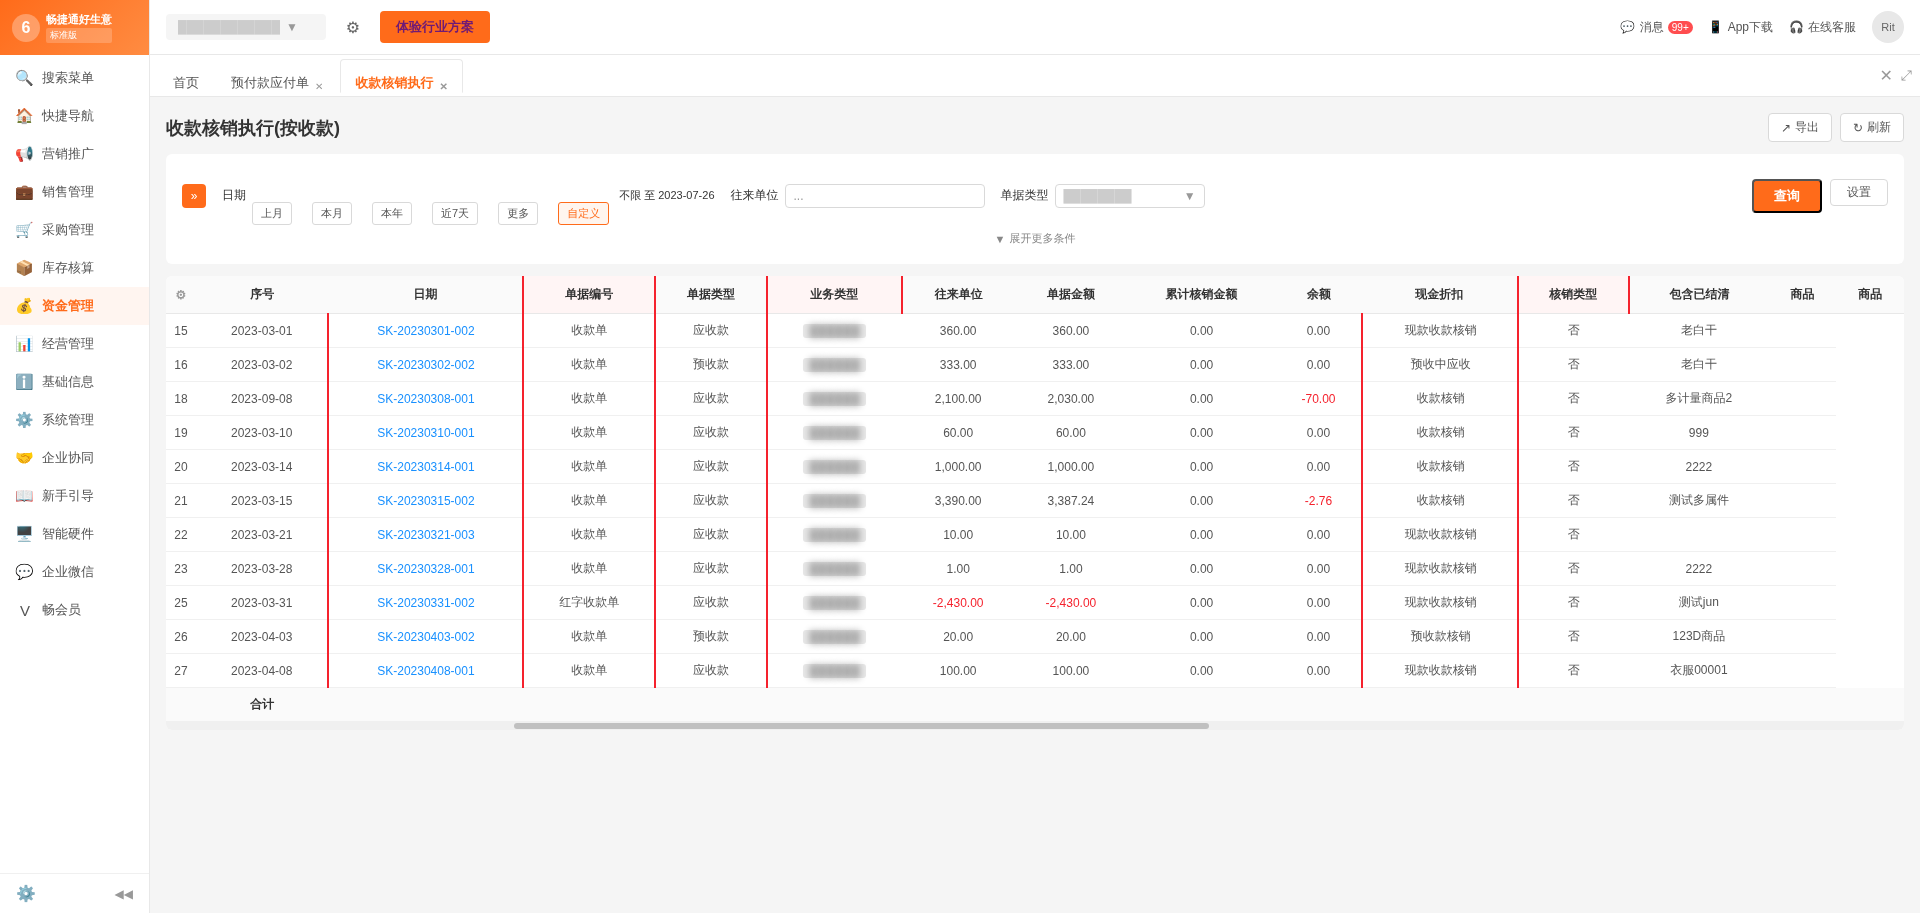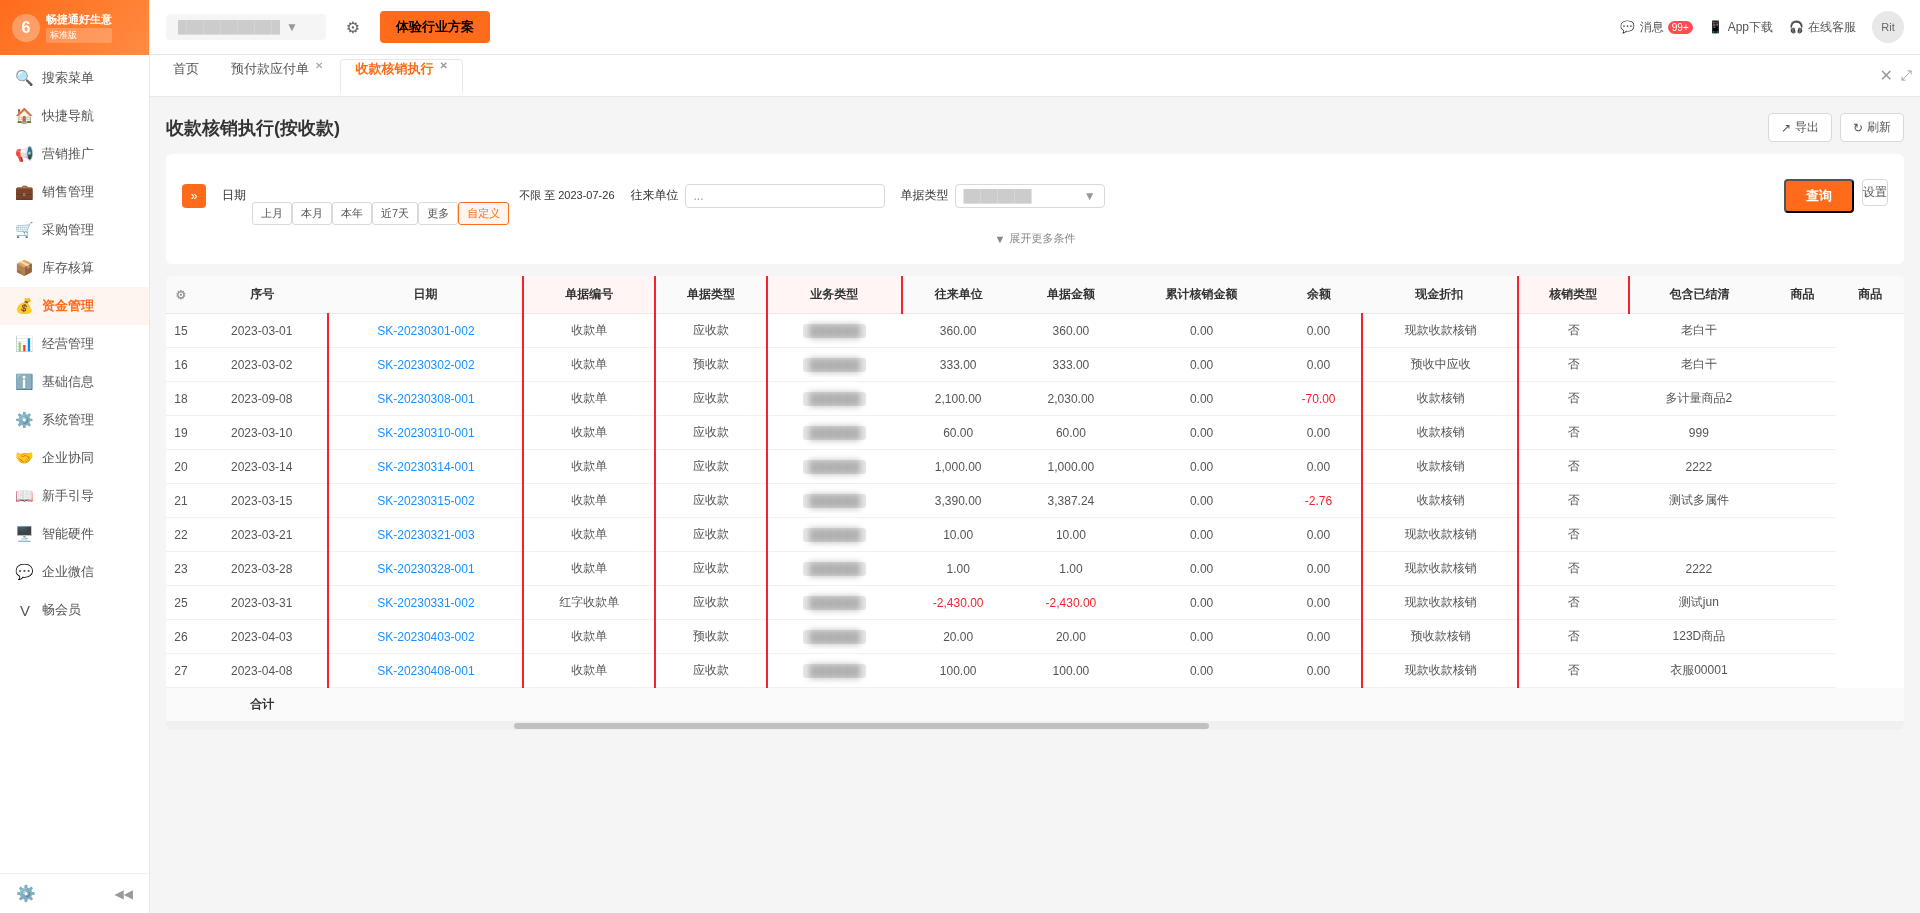--- a/index.html
+++ b/index.html
@@ -17,52 +17,52 @@
     .nav-item .nav-icon { width: 18px; height: 18px; display: flex; align-items: center; justify-content: center; font-size: 15px; }
     .sidebar-footer { padding: 10px 16px; display: flex; align-items: center; justify-content: space-between; border-top: 1px solid #f0f0f0; }
 
     
     .main { flex: 1; display: flex; flex-direction: column; overflow: hidden; }
 
     
     .top-header { height: 55px; background: #fff; border-bottom: 1px solid #e8e8e8; display: flex; align-items: center; padding: 0 16px; gap: 12px; flex-shrink: 0; }
     .top-header .app-selector { display: flex; align-items: center; gap: 6px; background: #f5f5f5; padding: 6px 12px; border-radius: 4px; cursor: pointer; font-size: 12px; color: #666; min-width: 160px; }
     .top-header .gear-btn { width: 30px; height: 30px; display: flex; align-items: center; justify-content: center; cursor: pointer; color: #666; font-size: 16px; }
-    .top-header .solution-btn { background: #ff6b1a; color: #000000; padding: 7px 16px; border-radius: 4px; cursor: pointer; font-size: 13px; font-weight: bold; }
+    .top-header .solution-btn { background: #ff6b1a; color: #701a75; padding: 7px 16px; border-radius: 4px; cursor: pointer; font-size: 13px; font-weight: bold; }
     .top-header .right-actions { margin-left: auto; display: flex; align-items: center; gap: 16px; font-size: 12px; color: #555; }
     .top-header .msg-badge { position: relative; display: flex; align-items: center; gap: 4px; cursor: pointer; }
     .top-header .badge { background: #ff4d4f; color: white; font-size: 10px; padding: 1px 4px; border-radius: 8px; min-width: 18px; text-align: center; }
 
     
     .tab-bar { height: 42px; background: #fff; border-bottom: 1px solid #e8e8e8; display: flex; align-items: center; padding: 0 8px; gap: 2px; flex-shrink: 0; }
-    .tab { display: flex; align-items: flex-start; gap: 6px; padding: 0 14px; height: 34px; border-radius: 4px 4px 0 0; cursor: pointer; font-size: 13px; color: #555; border: 1px solid transparent; }
+    .tab { display: flex; align-items: flex-end; gap: 6px; padding: 0 14px; height: 34px; border-radius: 4px 4px 0 0; cursor: pointer; font-size: 13px; color: #555; border: 1px solid transparent; }
     .tab.active { background: #fff; border-color: #e8e8e8; border-bottom-color: #fff; color: #ff6b1a; font-weight: bold; margin-bottom: -1px; }
     .tab .close-icon { font-size: 10px; color: #999; cursor: pointer; }
     .tab-actions { margin-left: auto; display: flex; align-items: center; gap: 8px; }
 
     
     .page-content { flex: 1; overflow: auto; padding: 16px; background: #f5f5f5; }
     .page-header { display: flex; align-items: center; justify-content: space-between; margin-bottom: 12px; }
     .page-title { font-size: 18px; font-weight: bold; color: #333; }
     .page-header-actions { display: flex; gap: 8px; }
     .btn-outline { padding: 5px 12px; border: 1px solid #d9d9d9; background: white; border-radius: 4px; cursor: pointer; font-size: 12px; color: #555; display: flex; align-items: center; gap: 4px; }
 
     
     .filter-area { background: white; border-radius: 6px; padding: 12px 16px; margin-bottom: 12px; }
     .filter-row { display: flex; align-items: center; gap: 16px; flex-wrap: wrap; }
     .filter-expand-btn { width: 24px; height: 24px; background: #ff6b1a; color: white; display: flex; align-items: center; justify-content: center; border-radius: 4px; cursor: pointer; font-size: 12px; }
     .filter-item { display: flex; align-items: center; gap: 6px; font-size: 12px; color: #555; }
     .filter-item label { color: #333; white-space: nowrap; }
-    .date-btns { display: flex; gap: 0; align-items: flex-start; margin-top: 36px; }
+    .date-btns { display: flex; gap: 20px; align-items: flex-start; margin-top: 36px; }
     .date-btn { padding: 3px 8px; border: 1px solid #d9d9d9; background: white; border-radius: 3px; cursor: pointer; font-size: 11px; color: #555; }
     .date-btn.custom { background: #fff5ee; color: #ff6b1a; border-color: #ff6b1a; }
     .filter-input { border: 1px solid #d9d9d9; border-radius: 4px; padding: 4px 8px; font-size: 12px; width: 200px; display: flex; align-items: center; justify-content: space-between; cursor: pointer; background: white; }
     .filter-select { border: 1px solid #d9d9d9; border-radius: 4px; padding: 4px 8px; font-size: 12px; min-width: 150px; display: flex; align-items: center; justify-content: space-between; cursor: pointer; background: white; }
     .btn-query { background: #ff6b1a; color: white; padding: 6px 20px; border-radius: 4px; cursor: pointer; font-size: 13px; font-weight: bold; }
-    .btn-settings { border: 1px solid #d9d9d9; background: white; color: #555; padding: 4px 0; border-radius: 4px; cursor: pointer; font-size: 12px; }
+    .btn-settings { border: 1px solid #d9d9d9; background: white; color: #555; padding: 4px 16px; border-radius: 4px; cursor: pointer; font-size: 12px; }
     .expand-more { display: flex; justify-content: center; padding: 6px; cursor: pointer; font-size: 11px; color: #888; }
     .expand-more span { display: flex; align-items: center; gap: 4px; }
 
     
     .table-container { background: white; border-radius: 6px; overflow: hidden; }
     table { width: 100%; border-collapse: collapse; font-size: 12px; }
     thead tr { background: #fafafa; }
     th { padding: 10px 8px; text-align: center; font-weight: 600; color: #333; border-bottom: 1px solid #e8e8e8; white-space: nowrap; }
     td { padding: 8px 8px; text-align: center; color: #555; border-bottom: 1px solid #f0f0f0; white-space: nowrap; }
     tr.highlighted { background: #fff8f0; }

